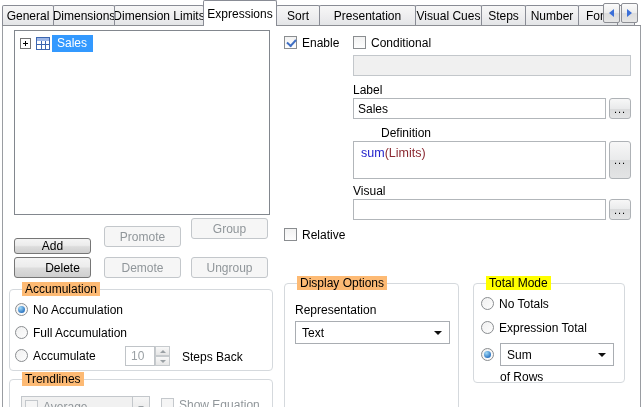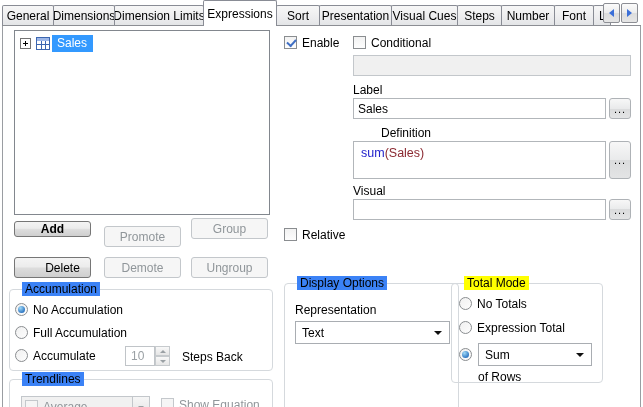--- a/index.html
+++ b/index.html
@@ -7,21 +7,21 @@
           font-family:"Liberation Sans",sans-serif;font-size:12px;color:#000;}
 
   
   .tabstrip{position:absolute;left:2px;top:0;width:639px;height:26px;display:flex;align-items:flex-end;}
   .tabstrip::after{content:"";position:absolute;left:0;right:0;bottom:0;height:0;border-bottom:1px solid #8c8e94;z-index:1;}
   .tab{box-sizing:border-box;height:21px;border:1px solid #898c95;border-bottom:none;border-radius:2px 2px 0 0;
        background:linear-gradient(#f7f7f7,#ececee 60%,#e2e4e6);display:flex;align-items:center;justify-content:center;
        white-space:nowrap;overflow:hidden;position:relative;z-index:0;cursor:default;margin-top:43px;}
   .tab + .tab{margin-left:-1px;}
   .tab.active{height:26px;background:#fff;z-index:2;}
-  .t0{width:52px}.t1{width:62px}.t2{width:90px}.t3{width:74px}.t4{width:44px}.t5{width:73px}
+  .t0{width:52px}.t1{width:62px}.t2{width:90px}.t3{width:74px}.t4{width:44px}.t5{width:97px}
   .t6{width:67px}.t7{width:45px}.t8{width:54px}.t9{width:40px}.t10{width:18px;justify-content:flex-start;padding-left:5px;}
   .tabscroll{position:absolute;top:3px;width:17px;height:20px;box-sizing:border-box;border:1px solid #8c8e94;border-radius:2px;
              background:linear-gradient(#fbfbfb,#ececec 50%,#dcdcdc 50%,#e6e6e6);z-index:3;display:flex;align-items:center;justify-content:center;}
   .arr-l{width:0;height:0;border-top:4px solid transparent;border-bottom:4px solid transparent;border-right:5px solid #3b6fd8;}
   .arr-r{width:0;height:0;border-top:4px solid transparent;border-bottom:4px solid transparent;border-left:5px solid #3b6fd8;}
 
   
   .content{position:absolute;left:2px;top:26px;width:639px;height:381px;box-sizing:border-box;
            border-left:1px solid #9a9da2;border-right:1px solid #9a9da2;background:#fff;overflow:hidden;}
   .abs{position:absolute;}
@@ -63,21 +63,21 @@
   .defbox{padding:4px 4px 0 7px;font-size:12.5px;}
   .tok-func{color:#2323cc;}
   .tok-field{color:#8b2a32;}
   .combo{position:absolute;box-sizing:border-box;border:1px solid #a9adb2;border-radius:0;background:#fff;
          display:flex;align-items:center;padding-left:6px;}
   .combo::after{content:"";position:absolute;right:7px;top:50%;margin-top:-2px;
          border-left:4px solid transparent;border-right:4px solid transparent;border-top:4px solid #101010;}
 
   
   .group{position:absolute;box-sizing:border-box;border:1px solid #d5d9dd;border-radius:4px;}
-  .gtitle{position:absolute;top:-8px;left:12px;background:#3b82f6;padding:0 3px;white-space:nowrap;}
+  .gtitle{position:absolute;top:-8px;left:12px;background:#fdba74;padding:0 3px;white-space:nowrap;}
   .gtitle.hl{background:#ffff00;}
 
   
   .spin-edit{position:absolute;box-sizing:border-box;border:1px solid #c0c4c8;background:#fff;color:#9aa0a4;
              padding:2px 0 0 5px;}
   .spin-b{position:absolute;box-sizing:border-box;width:15px;height:10px;border:1px solid #c6cacd;
           background:linear-gradient(#f8f8f8,#e5e5e5);display:flex;align-items:center;justify-content:center;}
   .tri-up{width:0;height:0;border-left:3px solid transparent;border-right:3px solid transparent;border-bottom:3px solid #9aa0a4;}
   .tri-dn{width:0;height:0;border-left:3px solid transparent;border-right:3px solid transparent;border-top:3px solid #9aa0a4;}
 
@@ -140,21 +140,21 @@
         <span class="expander"></span>
         <svg class="tbl-ico" width="14" height="13" viewBox="0 0 14 13">
           <rect x="0.5" y="0.5" width="13" height="12" fill="#ffffff" stroke="#3c66b0"></rect>
           <rect x="1" y="1" width="12" height="3" fill="#9db7e8"></rect>
           <path d="M1 7.5 h12 M5.5 4 v9 M9.5 4 v9" stroke="#3c66b0" stroke-width="1" fill="none"></path>
         </svg>
         <span class="sel-label">Sales</span>
       </div>
     </div>
 
-    <div class="btn" style="left:11px;top:195px;width:77px;height:16px;font-weight:bold;">
+    <div class="btn" style="left:11px;top:212px;width:77px;height:16px;">
         <span>Add</span>
       </div>
     <div class="btn disabled" style="left:101px;top:200px;width:77px;height:21px;">
         <span>Promote</span>
       </div>
     <div class="btn disabled" style="left:188px;top:192px;width:77px;height:21px;">
         <span>Group</span>
       </div>
     <div class="btn" style="left:11px;top:231px;width:77px;height:21px;padding-left:20px;">
         <span>Delete</span>
@@ -172,21 +172,21 @@
     <span class="lbl" style="left:368px;top:10px;">Conditional</span>
     <input class="tinput dis" style="left: 350px; top: 29px; width: 278px; height: 21px;" disabled="">
 
     <span class="lbl" style="left:350px;top:57px;">Label</span>
     <input class="tinput" style="left: 350px; top: 72px; width: 253px; height: 21px;" value="Sales">
     <div class="btn dots" style="left:606px;top:72px;width:22px;height:21px;">
         <span>...</span>
       </div>
 
     <span class="lbl" style="left:350px;top:100px;margin-left:28px;">Definition</span>
-    <div class="tinput defbox" style="left:350px;top:115px;width:253px;height:38px;padding:4px 4px 0 7px;"><span class="tok-func">sum</span><span class="tok-field">(Sales)</span></div>
+    <div class="tinput defbox" style="left:350px;top:115px;width:253px;height:38px;padding:4px 4px 0 7px;"><span class="tok-func">sum</span><span class="tok-field">(Limits)</span></div>
     <div class="btn dots" style="left:606px;top:115px;width:22px;height:38px;">
         <span>...</span>
       </div>
 
     <span class="lbl" style="left:350px;top:158px;">Visual</span>
     <input class="tinput" style="left: 350px; top: 173px; width: 253px; height: 21px;">
     <div class="btn dots" style="left:606px;top:173px;width:22px;height:21px;">
         <span>...</span>
       </div>
 
@@ -227,21 +227,21 @@
     </div>
 
     <div class="group" style="left:281px;top:257px;width:175px;height:150px;">
       <span class="gtitle">Display Options</span>
       <span class="lbl" style="left:10px;top:19px;">Representation</span>
       <div class="combo" style="left:10px;top:37px;width:155px;height:23px;">
         <span>Text</span>
       </div>
     </div>
 
-    <div class="group" style="left:448px;top:257px;width:152px;height:100px;">
+    <div class="group" style="left:470px;top:257px;width:152px;height:100px;">
       <span class="gtitle hl">Total Mode</span>
       <span class="radio" style="left:7px;top:13px;"></span>
       <span class="lbl" style="left:25px;top:13px;">No Totals</span>
       <span class="radio" style="left:7px;top:37px;"></span>
       <span class="lbl" style="left:25px;top:37px;">Expression Total</span>
       <span class="radio sel" style="left:7px;top:64px;"></span>
       <div class="combo" style="left:26px;top:59px;width:114px;height:23px;">
         <span>Sum</span>
       </div>
       <span class="lbl" style="left:26px;top:86px;">of Rows</span>

